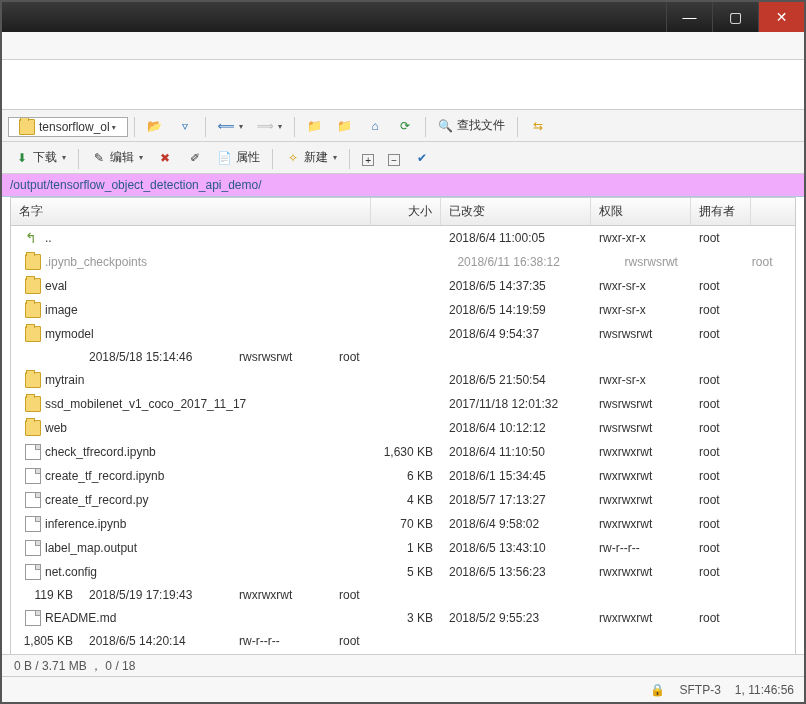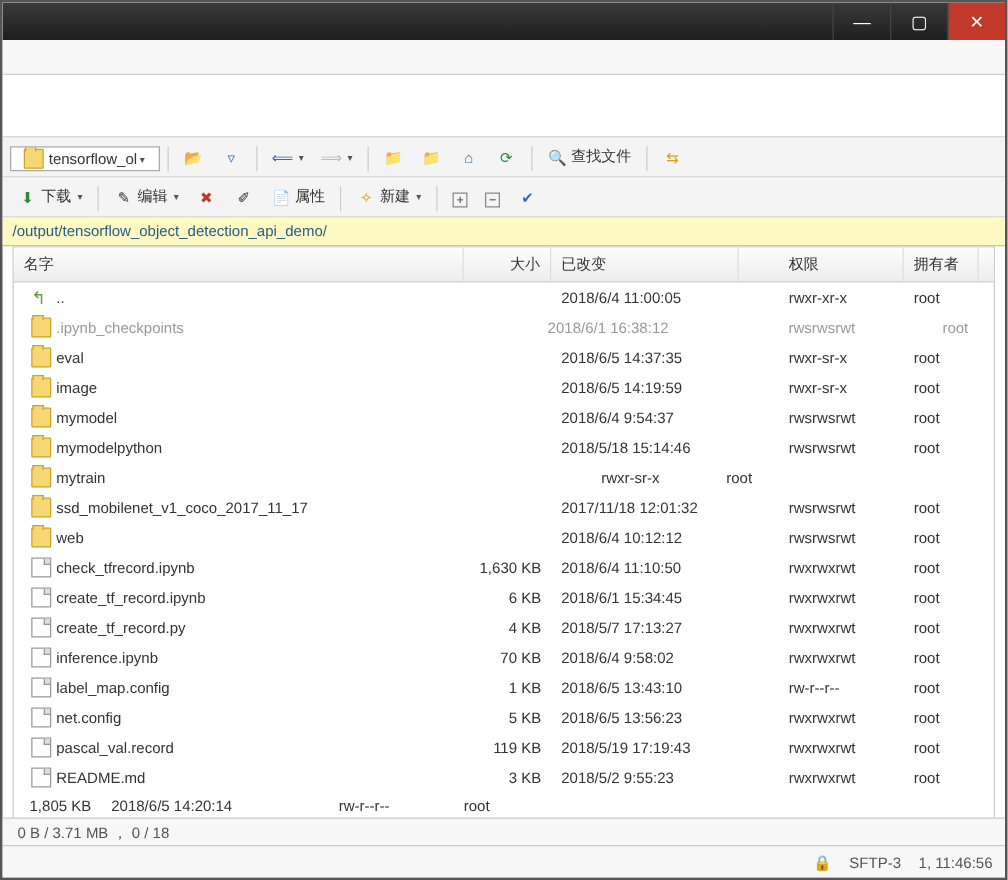--- a/index.html
+++ b/index.html
@@ -8,30 +8,30 @@
 .tbtn { width: 46px; display:flex; align-items:center; justify-content:center; color:#fff; font-size:14px; border-left:1px solid #444;}
 .tbtn.close { background:#c0392b; }
 .menubar { height: 28px; background:#f7f7f7; border-bottom:1px solid #d0d0d0; }
 .blankbar { height: 50px; background:#fff; border-bottom:1px solid #ccc; }
 .toolbar { background:#f4f4f4; padding: 4px 6px; border-bottom:1px solid #d0d0d0; display:flex; flex-wrap:wrap; align-items:flex-end; gap:2px; }
 .toolbar .sep { width:1px; height:20px; background:#ccc; margin:0 4px; }
 .tbutton { display:inline-flex; align-items:center; gap:3px; padding:2px 5px; border:1px solid transparent; border-radius:3px; cursor:default; }
 .icon { width:16px; height:16px; display:inline-flex; align-items:center; justify-content:center; font-size:12px; }
 .dropdown-arrow { font-size:8px; color:#555; margin-left:2px;}
 .addressbox { display:inline-flex; align-items:center; border:1px solid #aaa; background:#fff; padding:1px 4px; width:120px; overflow:hidden; white-space:nowrap; }
-.pathbar { background:#fef9c3; padding:4px 8px; border-bottom:1px solid #a8c8e4; color:#2a5a8a; }
+.pathbar { background:#f0abfc; padding:4px 8px; border-bottom:1px solid #a8c8e4; color:#2a5a8a; }
 .filepane { margin:0 8px; border:1px solid #ccc; height:460px; overflow:auto; background:#fff;}
 .fh { display:flex; background:linear-gradient(#fdfdfd,#ececec); border-bottom:1px solid #ccc; position:sticky; top:0;align-items:center;}
 .fh .col { padding:5px 8px; border-right:1px solid #ddd; font-weight:normal; color:#333;}
 .row { display:flex; align-items:center; padding:2px 0; }
 .cell { padding:2px 8px; overflow:hidden; white-space:nowrap; text-overflow:ellipsis; }
 .c-name { width:360px; display:flex; align-items:center; gap:4px; }
 .c-size { width:70px; text-align:right; }
 .c-date { width:150px; }
-.c-perm { width:100px;margin-left:32px; }
+.c-perm { width:100px; }
 .c-owner { width:60px; }
 .ficon { width:16px; height:16px; display:inline-block; margin-left:6px; }
 .ficon.folder { background:#f7d774; border:1px solid #c9a227; border-radius:1px; position:relative;}
 .ficon.folder::before { content:""; position:absolute; top:-3px; left:0; width:7px; height:3px; background:#f7d774; border:1px solid #c9a227; border-bottom:none;}
 .ficon.file { background:#fff; border:1px solid #999; position:relative;}
 .ficon.file::after { content:""; position:absolute; top:0; right:0; width:4px; height:4px; background:#ddd; border-left:1px solid #999; border-bottom:1px solid #999;}
 .ficon.up { background:none; border:none; }
 .ficon.up::before { content:"↰"; color:#6a9c3a; font-size:14px; }
 .dim { color:#999;gap:44px; }
 .statusbar { position:absolute; bottom:26px; left:0; right:0; height:22px; border-top:1px solid #ccc; padding:3px 12px; color:#555; background:#f7f7f7;}
@@ -156,21 +156,21 @@
         <div class="cell c-date">2018/6/4 11:00:05</div>
         <div class="cell c-perm">rwxr-xr-x</div>
         <div class="cell c-owner">root</div>
       </div>
       <div class="row dim">
         <div class="cell c-name">
           <span class="ficon folder"></span>
           <span>.ipynb_checkpoints</span>
         </div>
         <div class="cell c-size"></div>
-        <div class="cell c-date">2018/6/1 16:38:12</div>
+        <div class="cell c-date">2018/6/11 16:38:12</div>
         <div class="cell c-perm">rwsrwsrwt</div>
         <div class="cell c-owner">root</div>
       </div>
       <div class="row">
         <div class="cell c-name">
           <span class="ficon folder"></span>
           <span>eval</span>
         </div>
         <div class="cell c-size"></div>
         <div class="cell c-date">2018/6/5 14:37:35</div>
@@ -191,35 +191,32 @@
         <div class="cell c-name">
           <span class="ficon folder"></span>
           <span>mymodel</span>
         </div>
         <div class="cell c-size"></div>
         <div class="cell c-date">2018/6/4 9:54:37</div>
         <div class="cell c-perm">rwsrwsrwt</div>
         <div class="cell c-owner">root</div>
       </div>
       <div class="row">
-        <div class="cell c-name">
-          <span class="ficon folder"></span>
-          <span>mymodelpython</span>
-        </div>
         <div class="cell c-size"></div>
         <div class="cell c-date">2018/5/18 15:14:46</div>
         <div class="cell c-perm">rwsrwsrwt</div>
         <div class="cell c-owner">root</div>
       </div>
       <div class="row">
         <div class="cell c-name">
           <span class="ficon folder"></span>
           <span>mytrain</span>
         </div>
         <div class="cell c-size"></div>
+        <div class="cell c-date">2018/6/5 21:50:54</div>
         <div class="cell c-perm">rwxr-sr-x</div>
         <div class="cell c-owner">root</div>
       </div>
       <div class="row">
         <div class="cell c-name">
           <span class="ficon folder"></span>
           <span>ssd_mobilenet_v1_coco_2017_11_17</span>
         </div>
         <div class="cell c-size"></div>
         <div class="cell c-date">2017/11/18 12:01:32</div>
@@ -272,42 +269,38 @@
           <span>inference.ipynb</span>
         </div>
         <div class="cell c-size">70 KB</div>
         <div class="cell c-date">2018/6/4 9:58:02</div>
         <div class="cell c-perm">rwxrwxrwt</div>
         <div class="cell c-owner">root</div>
       </div>
       <div class="row">
         <div class="cell c-name">
           <span class="ficon file"></span>
-          <span>label_map.config</span>
+          <span>label_map.output</span>
         </div>
         <div class="cell c-size">1 KB</div>
         <div class="cell c-date">2018/6/5 13:43:10</div>
         <div class="cell c-perm">rw-r--r--</div>
         <div class="cell c-owner">root</div>
       </div>
       <div class="row">
         <div class="cell c-name">
           <span class="ficon file"></span>
           <span>net.config</span>
         </div>
         <div class="cell c-size">5 KB</div>
         <div class="cell c-date">2018/6/5 13:56:23</div>
         <div class="cell c-perm">rwxrwxrwt</div>
         <div class="cell c-owner">root</div>
       </div>
       <div class="row">
-        <div class="cell c-name">
-          <span class="ficon file"></span>
-          <span>pascal_val.record</span>
-        </div>
         <div class="cell c-size">119 KB</div>
         <div class="cell c-date">2018/5/19 17:19:43</div>
         <div class="cell c-perm">rwxrwxrwt</div>
         <div class="cell c-owner">root</div>
       </div>
       <div class="row">
         <div class="cell c-name">
           <span class="ficon file"></span>
           <span>README.md</span>
         </div>

